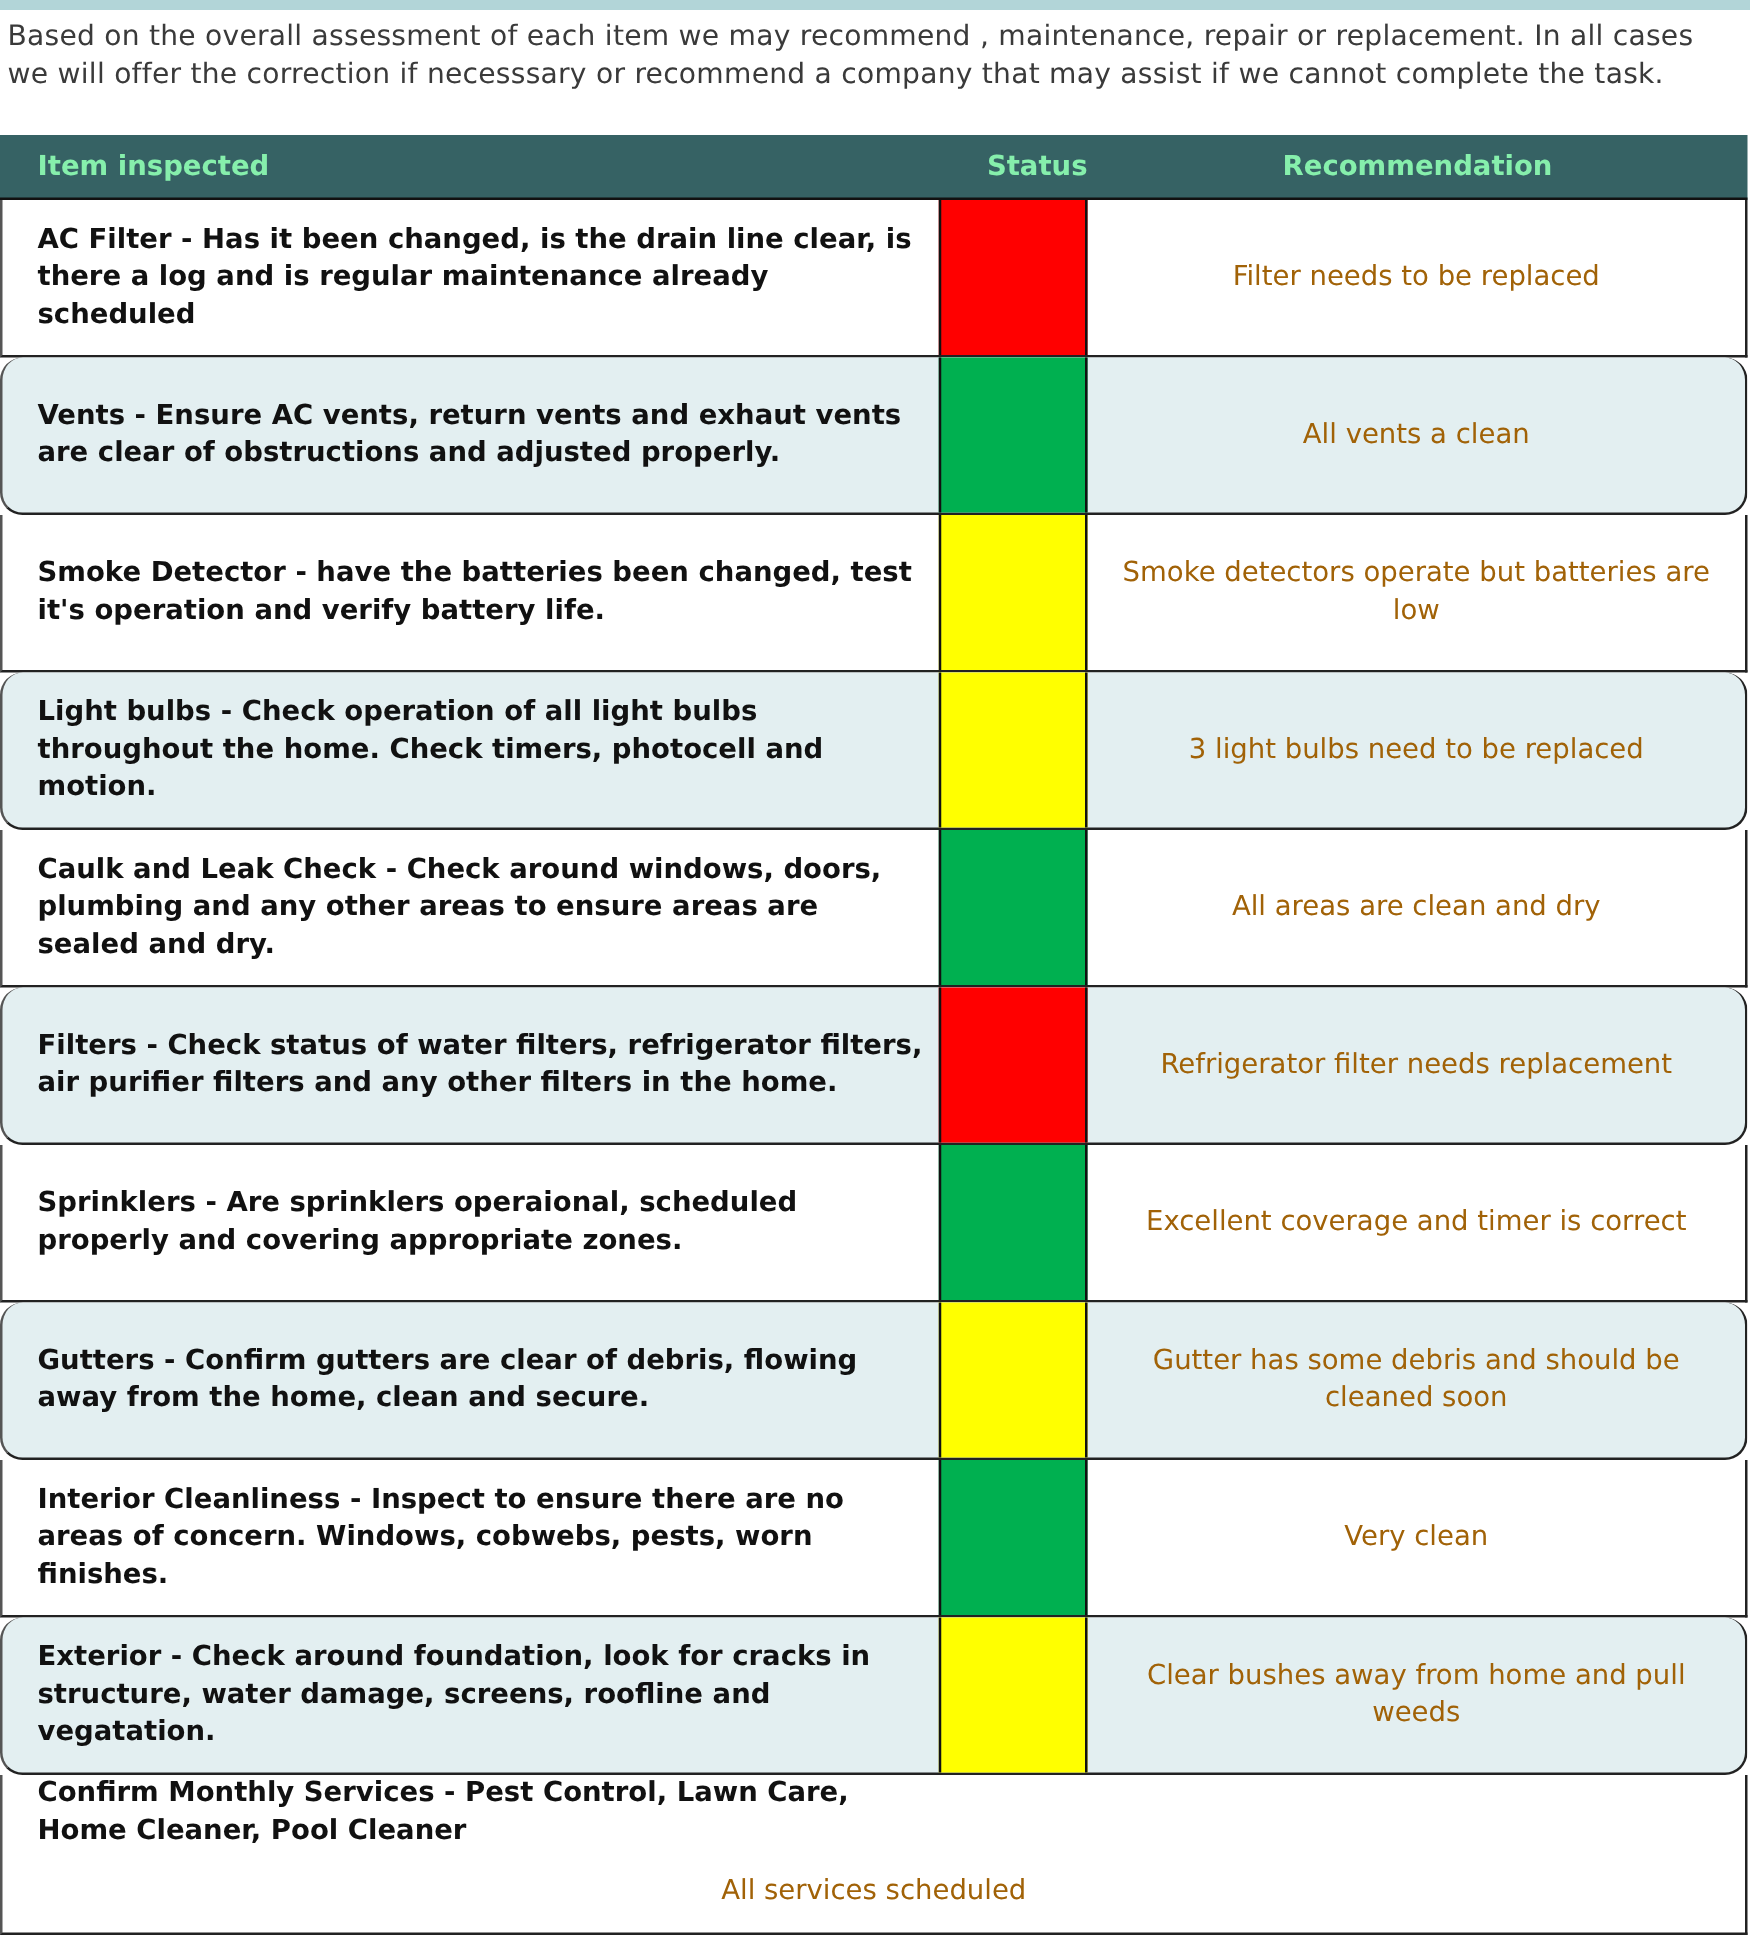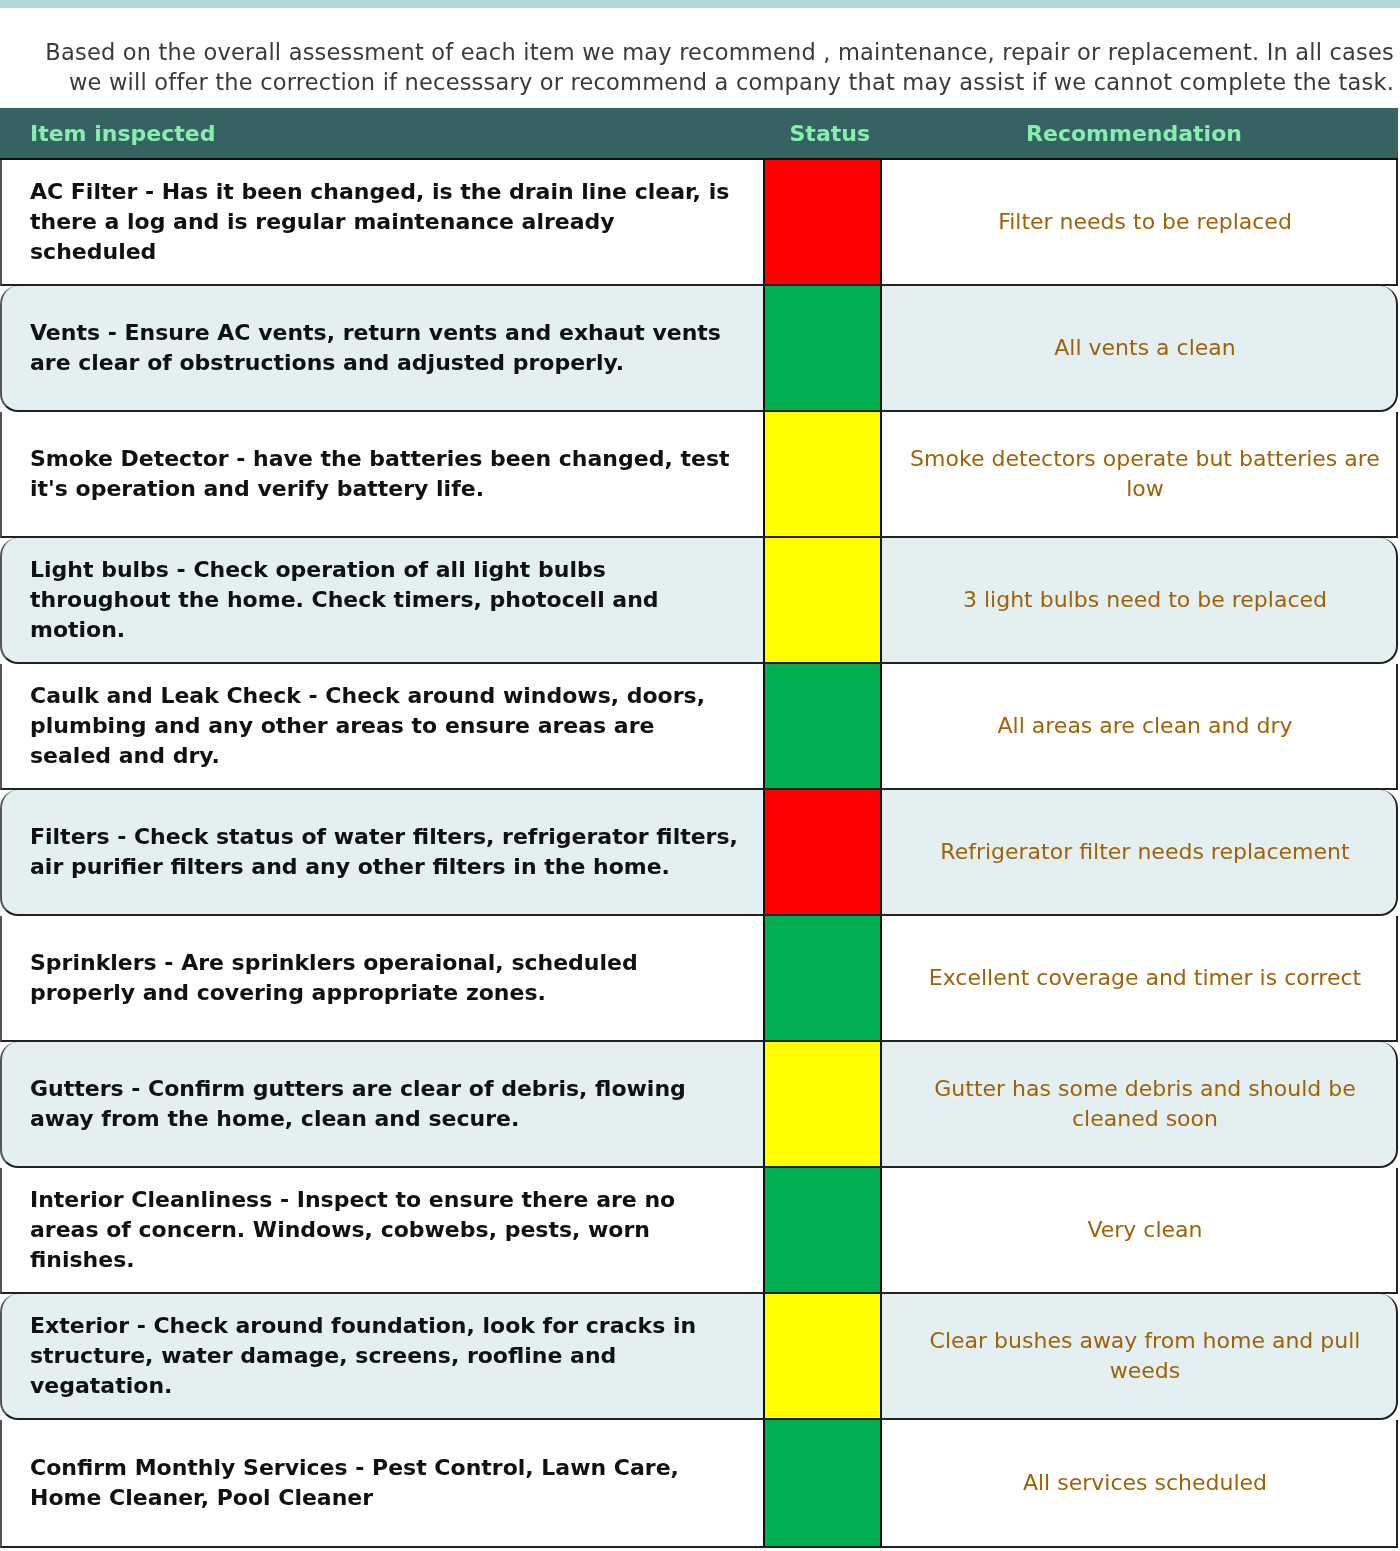--- a/index.html
+++ b/index.html
@@ -3,26 +3,25 @@
   <meta charset="utf-8">
   <style>
     * { box-sizing: border-box; margin: 0; padding: 0; }
     html, body { width: 1400px; background: #ffffff; }
     body { font-family: "DejaVu Sans", sans-serif; color: #111; }
     .top-strip { height: 8px; background: #b2d5d8; width: 1400px; }
     .intro {
       width: 1400px;
       padding: 6px 6px 0 6px;
       height: 100px;
-      text-align: right;
+      text-align: left;
       font-size: 22.5px;
       line-height: 30px;
       color: #3a3a3a;
       letter-spacing: 0.2px;
-      margin-top: 23px;
     }
     .table {
       position: absolute;
       top: 108px;
       left: 0;
       width: 1398px;
     }
     .hdr {
       display: flex;
       height: 52px;
@@ -35,21 +34,20 @@
     }
     .hdr .c1 { width: 751px; padding-left: 30px; }
     .hdr .c2 { width: 119px; text-align: right; }
     .hdr .c3 { flex: 1; text-align: center; }
     .row {
       display: flex;
       height: 126px;
       border-bottom: 2px solid #222;
       border-left: 2px solid #555;
       border-right: 2px solid #222;
-      gap: 12px;
     }
     .row.alt { background: #e3eff1; border-radius: 18px; }
     .row.plain { background: #ffffff; }
     .row .item {
       width: 749px;
       padding: 0 10px 0 28px;
       display: flex;
       align-items: center;
       font-weight: bold;
       font-size: 22px;
@@ -65,21 +63,21 @@
       flex: 1;
       display: flex;
       align-items: center;
       justify-content: center;
       text-align: center;
       padding: 0 10px;
       font-size: 22px;
       line-height: 30px;
       color: #a16207;
     }
-    .row.last { height: 128px; }
+    .row.last { height: 128px; flex-direction: column; }
   </style>
 </head>
 <body>
 
 <div class="top-strip"></div>
 <div class="intro">Based on the overall assessment of each item we may recommend , maintenance, repair or replacement.  In all cases we  will offer the correction if necesssary or recommend a company that may assist if we cannot complete the task.</div>
 
 <div class="table">
   <div class="hdr">
     <div class="c1">Item inspected</div>

